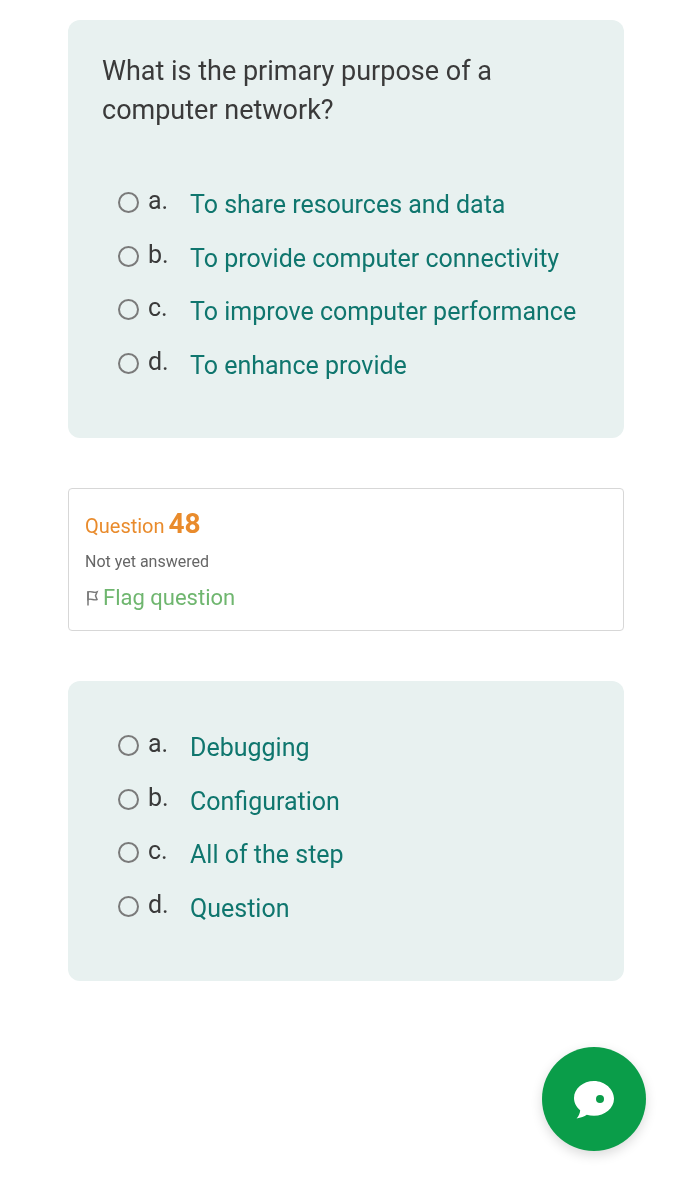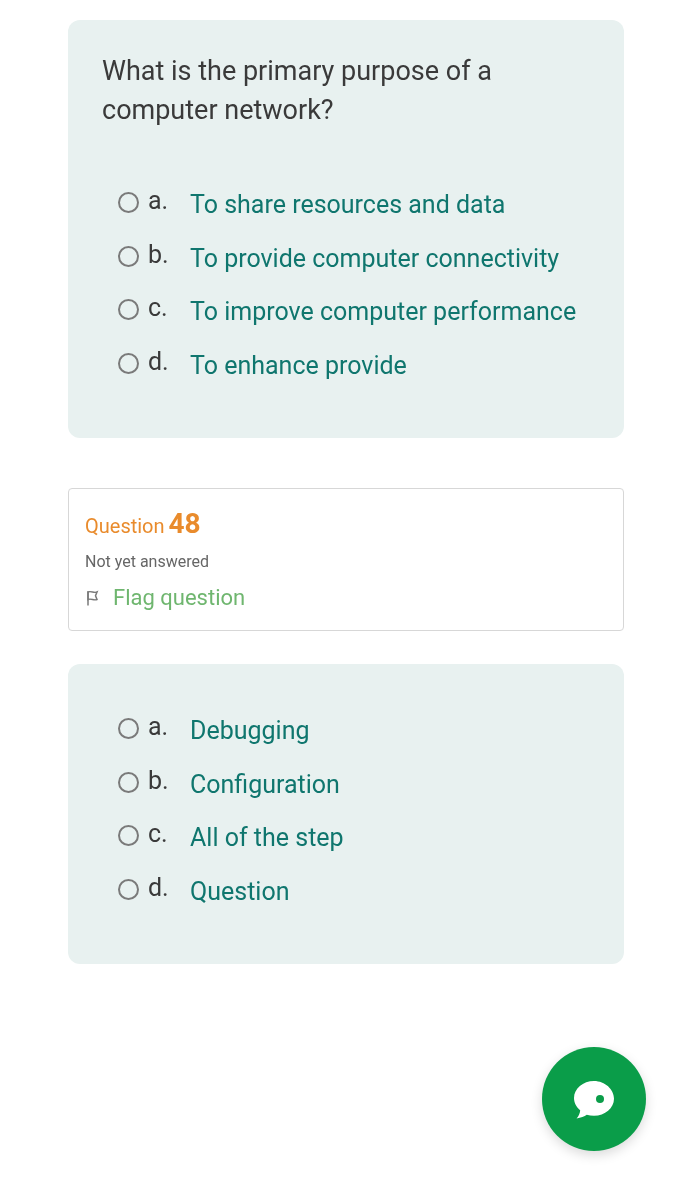--- a/index.html
+++ b/index.html
@@ -55,21 +55,21 @@
     color: #3a3a3a;
   }
   .text-cell {
     font-size: 25px;
     color: #0f766e;
     line-height: 1.5;
   }
   .meta-block {
     border: 1px solid #d7d7d7;
     border-radius: 4px;
-    margin: 0 68px 33px 68px;
+    margin: 0 68px 50px 68px;
     padding: 18px 16px 20px 16px;
   }
   .meta-qnum-line {
     margin-bottom: 12px;
   }
   .meta-qnum-word {
     color: #e98b2c;
     font-size: 20px;
   }
   .meta-qnum-num {
@@ -78,21 +78,20 @@
     font-weight: 700;
   }
   .meta-line {
     font-size: 16px;
     color: #666;
     margin-bottom: 14px;
   }
   .flag-line {
     display: flex;
     align-items: center;
-    gap: 10px;
     cursor: pointer;
   }
   .flag-icon {
     width: 18px;
     height: 22px;
     color: #7a7a7a;
   }
   .flag-text {
     color: #6fb66f;
     font-size: 22px;

